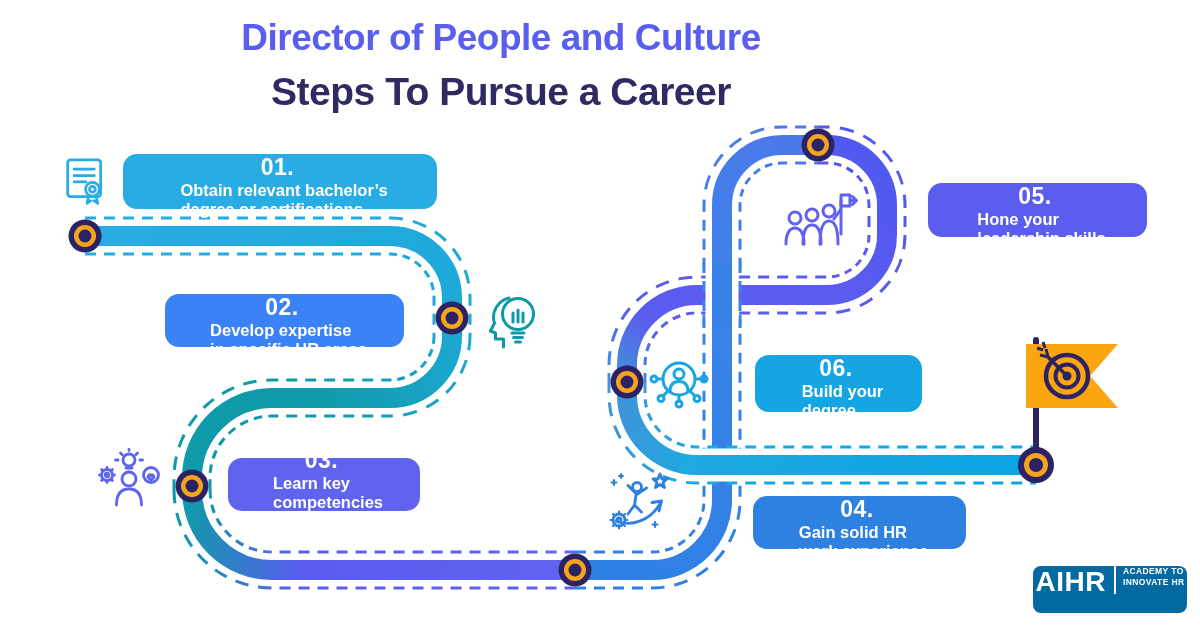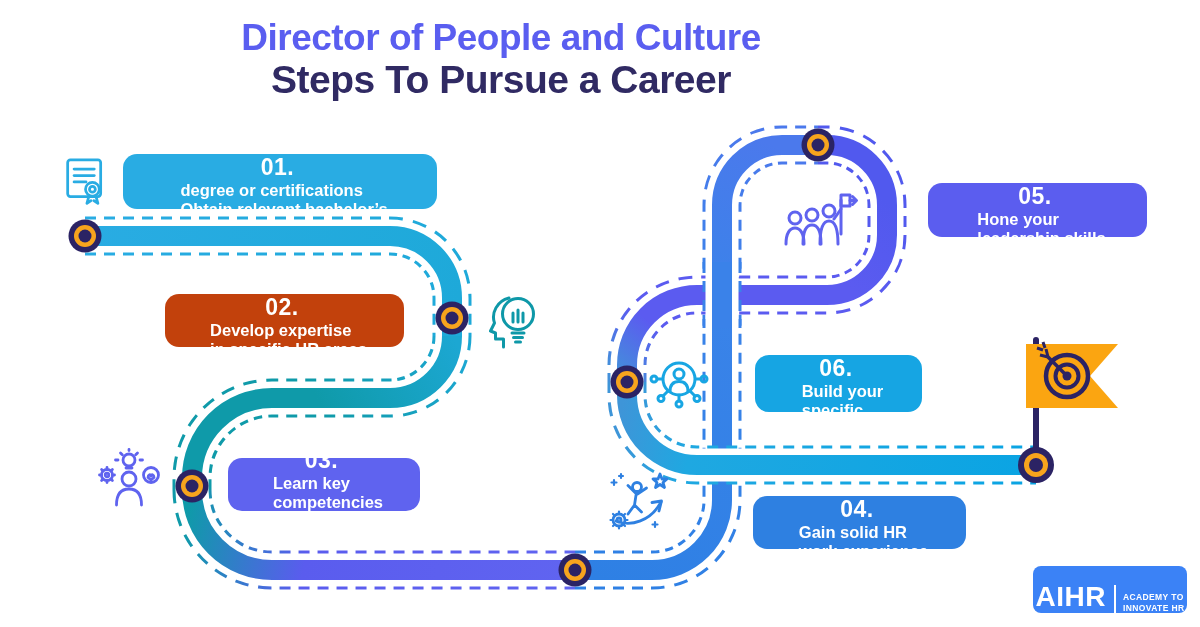--- a/index.html
+++ b/index.html
@@ -2,50 +2,50 @@
 <html><head>
 <meta charset="utf-8">
 <style>
   html,body{margin:0;padding:0;}
   body{
     width:1200px;height:627px;position:relative;background:#ffffff;
     font-family:"Liberation Sans", sans-serif;overflow:hidden;
   }
   .title{position:absolute;top:18px;left:0;width:1002px;text-align:center;}
   .title .t1{font-size:37px;font-weight:bold;color:#5A5EF0;letter-spacing:-0.5px;line-height:40px;}
-  .title .t2{font-size:39px;font-weight:bold;color:#302A63;letter-spacing:-0.5px;line-height:44px;}
+  .title .t2{font-size:39px;font-weight:bold;color:#302A63;letter-spacing:-0.5px;line-height:44px;margin-top:12px;}
 
   .road-svg{position:absolute;left:0;top:0;}
 
   .step-box{
     position:absolute;border-radius:14px;color:#fff;display:flex;align-items:center;
     padding:0 10px 0 18px;box-sizing:border-box;flex-direction:column;
   }
   .step-num{font-size:23px;font-weight:bold;margin-right:13px;letter-spacing:0.5px;}
   .step-label{font-size:16.5px;font-weight:bold;line-height:18.5px;display:block;}
   .step-label span{display:block;}
   .step-1{left:123px;top:154px;width:314px;height:55px;background:#29ACE3;}
-  .step-2{left:165px;top:294px;width:239px;height:53px;background:#c2410c;}
+  .step-2{left:165px;top:294px;width:239px;height:53px;background:#3b82f6;}
   .step-3{left:228px;top:458px;width:192px;height:53px;background:#5F63EF;justify-content:flex-end;}
   .step-4{left:753px;top:496px;width:213px;height:53px;background:#2E80E1;}
   .step-5{left:928px;top:183px;width:219px;height:54px;background:#5B5DEF;}
   .step-6{left:755px;top:355px;width:167px;height:57px;background:#16A5E3;}
 
   .icon{position:absolute;}
   .icon svg{display:block;}
   .icon-1{left:64px;top:156px;}
   .icon-2{left:482px;top:289px;}
   .icon-3{left:97px;top:448px;}
   .icon-4{left:607px;top:469px;}
   .icon-5{left:781px;top:192px;}
   .icon-6{left:648px;top:352px;}
 
   .logo{
-    position:absolute;left:1033px;top:566px;width:154px;height:47px;background:#3b82f6;
-    border-radius:8px;display:flex;align-items:flex-end;justify-content:center;color:#fff;
+    position:absolute;left:1033px;top:566px;width:154px;height:47px;background:#0369a1;
+    border-radius:8px;display:flex;align-items:flex-start;justify-content:center;color:#fff;
   }
   .logo .brand{font-size:28px;font-weight:bold;letter-spacing:0.5px;}
   .logo .div{width:2px;height:28px;background:#fff;margin:0 7px 0 8px;}
   .logo .tag{font-size:8.5px;font-weight:bold;line-height:10.5px;letter-spacing:0.4px;}
 </style>
 </head>
 <body>
 
 <svg class="road-svg" width="1200" height="627" viewBox="0 0 1200 627">
   <defs>
@@ -175,22 +175,22 @@
 </svg>
 
 <div class="title">
   <div class="t1">Director of People and Culture</div>
   <div class="t2">Steps To Pursue a Career</div>
 </div>
 
 <div class="step-box step-1">
   <span class="step-num">01.</span>
   <span class="step-label">
+    <span>Obtain relevant bachelor’s</span>
     <span>degree or certifications</span>
-    <span>Obtain relevant bachelor’s</span>
   </span>
 </div>
 <div class="step-box step-2">
   <span class="step-num">02.</span>
   <span class="step-label">
     <span>Develop expertise</span>
     <span>in specific HR areas</span>
   </span>
 </div>
 <div class="step-box step-3">
@@ -211,21 +211,21 @@
   <span class="step-num">05.</span>
   <span class="step-label">
     <span>Hone your</span>
     <span>leadership skills</span>
   </span>
 </div>
 <div class="step-box step-6">
   <span class="step-num">06.</span>
   <span class="step-label">
     <span>Build your</span>
-    <span>specific</span>
+    <span>degree</span>
   </span>
 </div>
 
 <div class="icon icon-1">
   <svg width="44" height="50" viewBox="0 0 48 54" fill="none" stroke="#29ACE3" stroke-width="3" stroke-linecap="round" stroke-linejoin="round">
     <rect x="4" y="4" width="36" height="40" rx="3"></rect>
     <line x1="11" y1="14" x2="33" y2="14"></line>
     <line x1="11" y1="21" x2="33" y2="21"></line>
     <line x1="11" y1="28" x2="24" y2="28"></line>
     <circle cx="31" cy="36" r="7.5"></circle>

